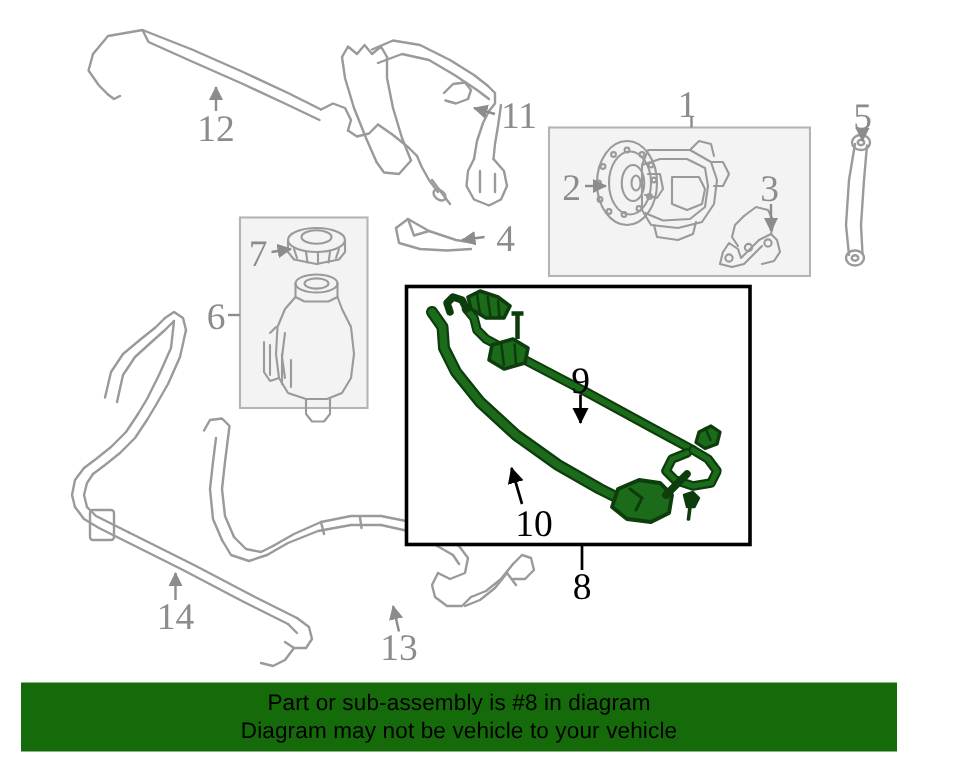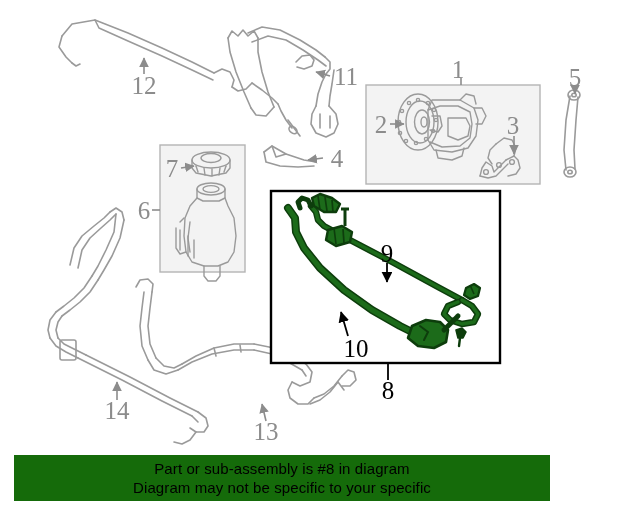--- a/index.html
+++ b/index.html
@@ -25,21 +25,21 @@
     left: 0;
     top: 0;
     width: 640px;
     height: 512px;
     display: block;
   }
   .notice-banner {
     position: absolute;
     left: 14px;
     top: 455px;
-    width: 536px;
+    width: 584px;
     height: 46px;
     background: #156b0a;
     display: flex;
     flex-direction: column;
     align-items: center;
     justify-content: center;
     box-sizing: border-box;
   }
   .notice-line {
     color: #000000;
@@ -309,16 +309,16 @@
       <text x="356" y="357" fill="#000000" text-anchor="middle">10</text>
       <text x="346" y="85" fill="#8c8c8c" text-anchor="middle">11</text>
       <text x="144" y="94" fill="#8c8c8c" text-anchor="middle">12</text>
       <text x="266" y="440" fill="#8c8c8c" text-anchor="middle">13</text>
       <text x="117" y="419" fill="#8c8c8c" text-anchor="middle">14</text>
     </g>
   </svg>
 
   <div class="notice-banner">
     <div class="notice-line">Part or sub-assembly is #8 in diagram</div>
-    <div class="notice-line">Diagram may not be specific to your specific</div>
+    <div class="notice-line">Diagram may not be vehicle to your vehicle</div>
   </div>
 
 </div>
 
 </body></html>

